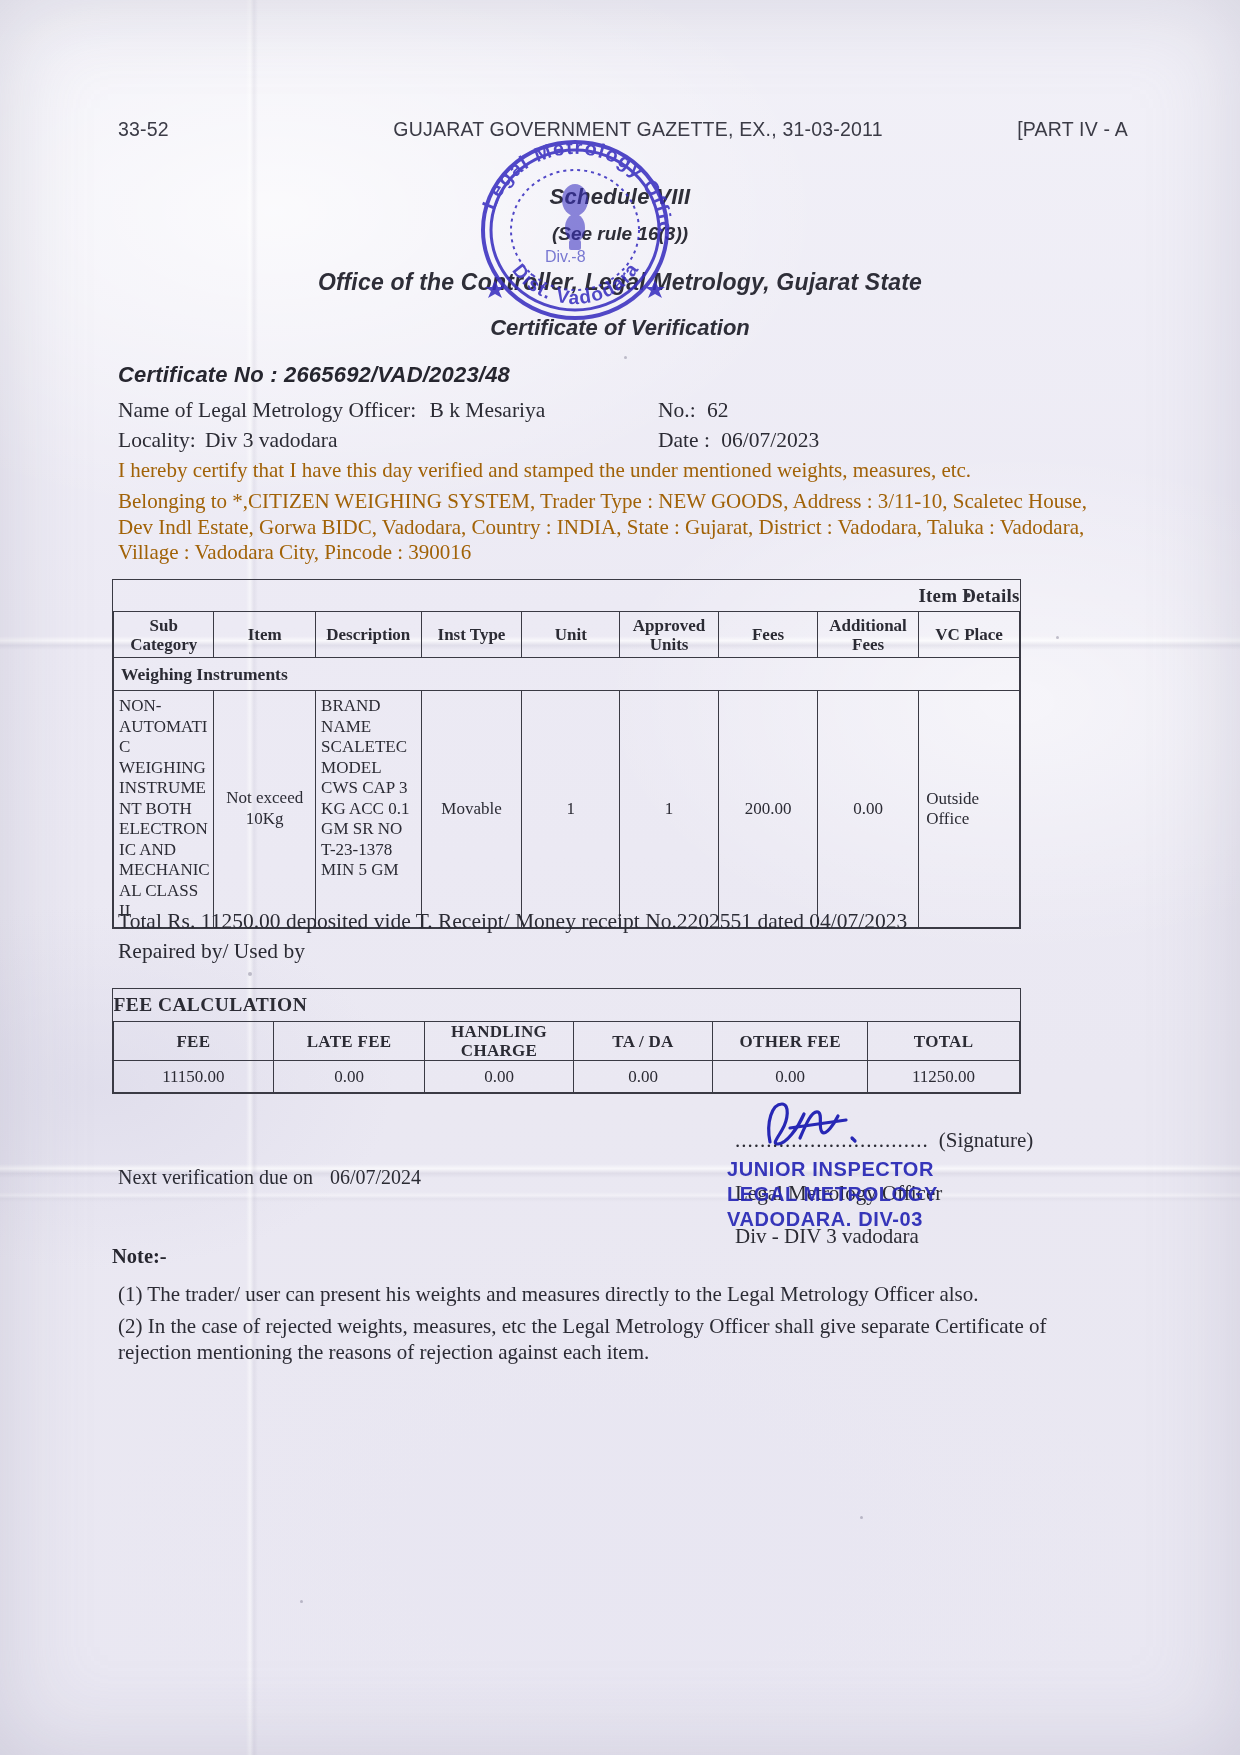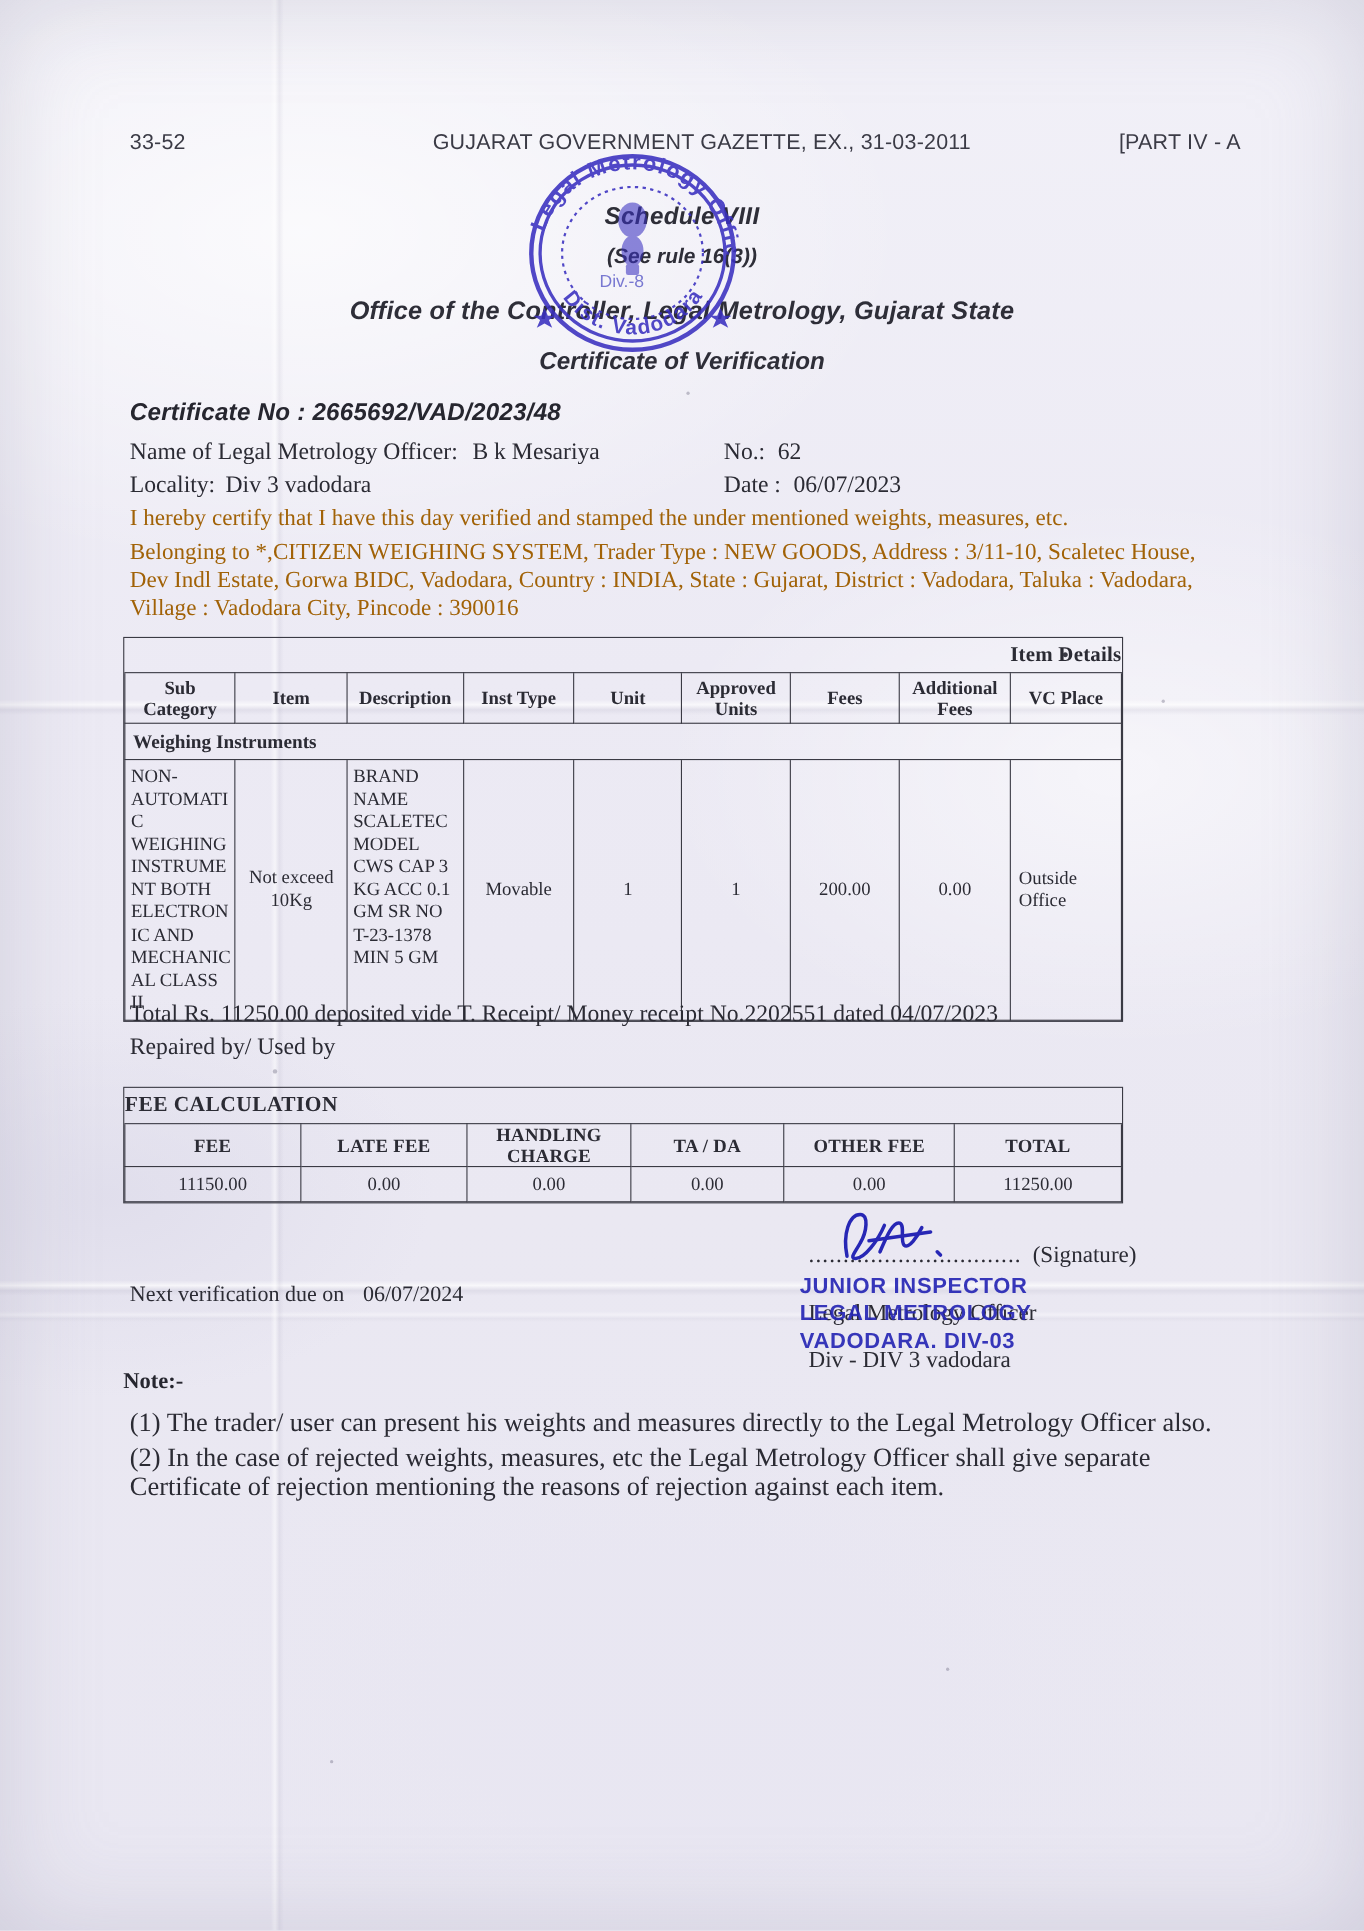--- a/index.html
+++ b/index.html
@@ -332,21 +332,21 @@
     left: 112px; top: 1245px;
     font-family: "Liberation Serif", serif;
     font-weight: bold;
     font-size: 20.5px;
     color: #26262f;
   }
   .note {
     position: absolute;
     left: 118px;
     width: 1000px;
-    font-size: 24px;
+    font-size: 21px;
     line-height: 26px;
     color: #2b2b34;
   }
   .note-1 { top: 1281px; }
   .note-2 { top: 1313px; }
 </style>
 </head>
 <body>
 
 <div class="paper"></div>

